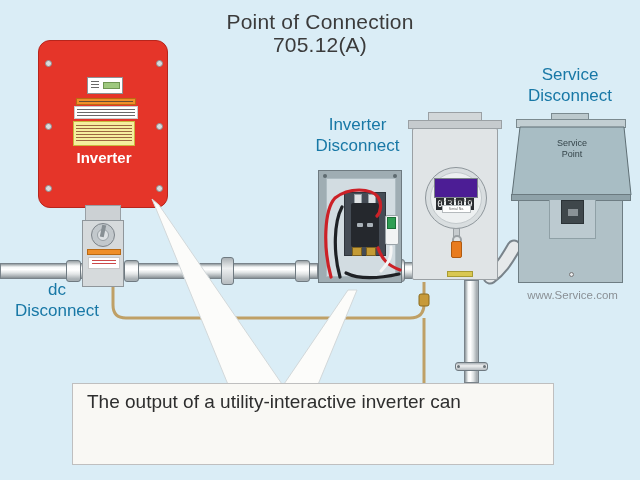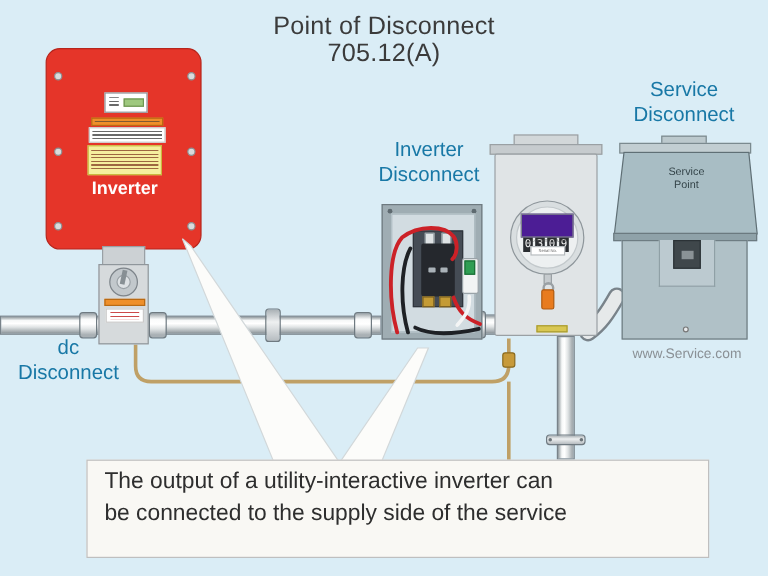--- a/index.html
+++ b/index.html
@@ -30,21 +30,21 @@
   .clamp{background:linear-gradient(180deg,#aab1b5,#eef0f1 40%,#b6bcc0);border:1px solid #6f7a81;border-radius:3px;box-sizing:border-box;z-index:2;}
 
   .eq{z-index:3;box-sizing:border-box;position:absolute;}
   .screw{position:absolute;width:7px;height:7px;border-radius:50%;background:#d9dbdc;border:1px solid #8c8f91;box-sizing:border-box;}
   .dot{position:absolute;border-radius:50%;}
 
   .micro-dark{background-image:repeating-linear-gradient(180deg,rgba(55,55,55,.75) 0 1px,transparent 1px 3px);background-position:2px 2px;background-size:calc(100% - 4px) calc(100% - 4px);background-repeat:no-repeat;}
   .micro-red{background-image:repeating-linear-gradient(180deg,rgba(195,40,40,.85) 0 1px,transparent 1px 3px);background-position:3px 2px;background-size:calc(100% - 6px) calc(100% - 4px);background-repeat:no-repeat;}
   .micro-brown{background-image:repeating-linear-gradient(180deg,rgba(120,45,25,.7) 0 1px,transparent 1px 3px);background-position:2px 3px;background-size:calc(100% - 4px) calc(100% - 5px);background-repeat:no-repeat;}
 
-  .caption-box{left:72px;top:383px;width:519px;height:82px;background:#f9f8f4;border:1px solid #bfbfbf;box-sizing:border-box;z-index:5;
+  .caption-box{left:72px;top:383px;width:482px;height:82px;background:#f9f8f4;border:1px solid #bfbfbf;box-sizing:border-box;z-index:5;
     font-size:19px;line-height:26px;color:#2e2e2e;padding:5px 8px 0 14px;}
 
   .meter-digit{display:inline-block;width:8px;height:12px;background:#2a2d31;color:#f2f2f2;font-size:9px;line-height:12px;text-align:center;font-family:"DejaVu Sans Mono",monospace;margin-right:2px;}
 </style>
 </head>
 <body>
 
 <div id="stage">
 
   <div class="abs pipe-h" style="left:0;top:263px;width:318px;height:16px;"></div>
@@ -158,25 +158,24 @@
     <path d="M391,247 C392,259 387,264 381,271" stroke="#f4f5f5" stroke-width="3" fill="none" stroke-linecap="round"></path>
   </svg>
 
   <svg class="layer" width="640" height="480" style="z-index:4;">
     <polygon points="152,199 159,205 284,387 229,387" fill="#fcfcfa" stroke="#d2d8da" stroke-width="1"></polygon>
     <polygon points="348,290 357,290 317,387 282,387" fill="#fcfcfa" stroke="#d2d8da" stroke-width="1"></polygon>
   </svg>
 
   <div class="abs caption-box">
     <div>The output of a utility-interactive inverter can</div>
-    <div>be connected to the supply side of the service</div>
   </div>
 
   <div class="abs title">
-    <div>Point of Disconnect</div>
+    <div>Point of Connection</div>
     <div class="italic">705.12(A)</div>
   </div>
 
   <div class="abs teal-label" style="left:2px;top:279px;width:110px;">
     <div>dc</div>
     <div>Disconnect</div>
   </div>
 
   <div class="abs teal-label" style="left:300px;top:114px;width:115px;">
     <div>Inverter</div>

